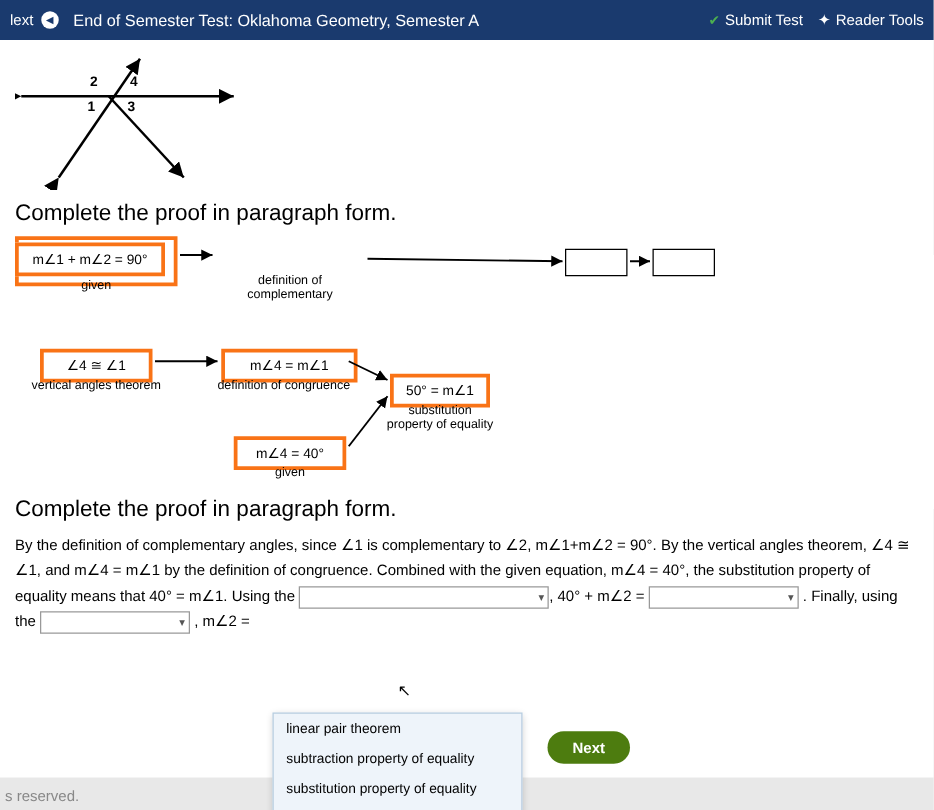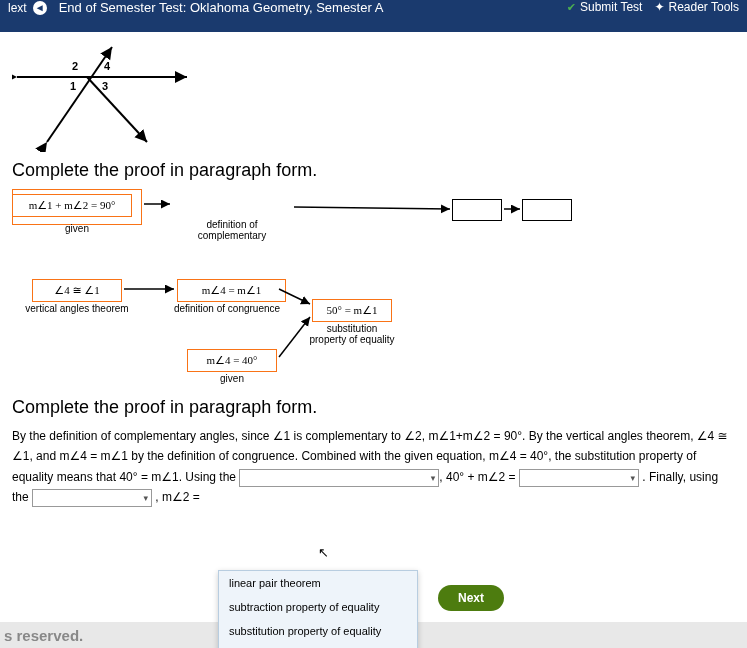--- a/index.html
+++ b/index.html
@@ -1,39 +1,39 @@
 <!DOCTYPE html>
 <html><head>
 <meta charset="utf-8">
 <style>
 * { box-sizing: border-box; margin: 0; padding: 0; }
 body { font-family: Arial, sans-serif; background: #e8e8e8; width: 747px; height: 648px; overflow: hidden; position: relative; }
-.topbar { background: #1a3a6e; color: #fff; height: 32px; display: flex; align-items: flex-start; padding: 0 8px; font-size: 12px; }
+.topbar { background: #1a3a6e; color: #fff; height: 32px; display: flex; align-items: center; padding: 0 8px; font-size: 12px; }
 .topbar .left { display: flex; align-items: center; gap: 6px; }
 .topbar .title { margin-left: 6px; font-size: 13px; }
 .topbar .right { margin-left: auto; display: flex; align-items: center; gap: 12px; }
 .topbar .btn { display: flex; align-items: center; gap: 4px; cursor: pointer; }
 .check { color: #4caf50; font-size: 11px; }
 .content { background: #fff; padding: 10px 12px; height: 590px; position: relative; }
 .diagram { position: relative; width: 200px; height: 110px; }
 .diagram svg { position: absolute; top: 0; left: 0; }
 .anglelabel { position: absolute; font-size: 11px; font-weight: bold; }
 .prompt { font-size: 18px; margin: 8px 0; }
 .flow { position: relative; height: 200px; font-size: 11px; }
-.fbox { position: absolute; border: 1px solid #f97316; background: #fff; padding: 4px 8px; text-align: center; font-family: Liberation Serif, serif; }
+.fbox { position: absolute; border: 3px solid #f97316; background: #fff; padding: 4px 8px; text-align: center; }
 .fcaption { position: absolute; font-size: 10px; font-weight: normal; text-align: center; }
 .para { font-size: 12px; line-height: 1.7; margin-top: 8px; }
 .dropdown { display: inline-block; border: 1px solid #999; background: #fff; min-width: 120px; height: 18px; font-size: 11px; vertical-align: middle; position: relative; }
 .dropdown::after { content: "▾"; position: absolute; right: 3px; top: 1px; font-size: 9px; color: #555; }
 .dropdown.wide { min-width: 200px; }
 .dropdown-menu { position: absolute; left: 218px; top: 538px; background: #eef4fa; border: 1px solid #b8cde0; width: 200px; box-shadow: 0 2px 6px rgba(0,0,0,0.2); z-index: 10; }
 .dropdown-menu .item { padding: 6px 10px; font-size: 11px; cursor: pointer; }
 .nextbtn { position: absolute; left: 438px; top: 553px; background: #4d7c0f; color: #fff; border: none; border-radius: 14px; padding: 6px 20px; font-size: 12px; font-weight: bold; cursor: pointer; }
 .cursor { position: absolute; left: 318px; top: 513px; font-size: 13px; pointer-events: none; }
-.footer { position: absolute; bottom: 4px; left: 4px; font-size: 15px; color: #888; font-weight: bold; }
+.footer { position: absolute; bottom: 4px; left: 4px; font-size: 12px; color: #888; }
 .emptybox { position: absolute; border: 1px solid #000; background: #fff; width: 50px; height: 22px; }
 </style>
 </head>
 <body>
 
 <div class="topbar">
   <div class="left">
     <span>lext</span>
     <span style="background:#fff;color:#1a3a6e;border-radius:50%;width:14px;height:14px;display:inline-flex;align-items:center;justify-content:center;font-size:10px;">◄</span>
     <span class="title">End of Semester Test: Oklahoma Geometry, Semester A</span>

